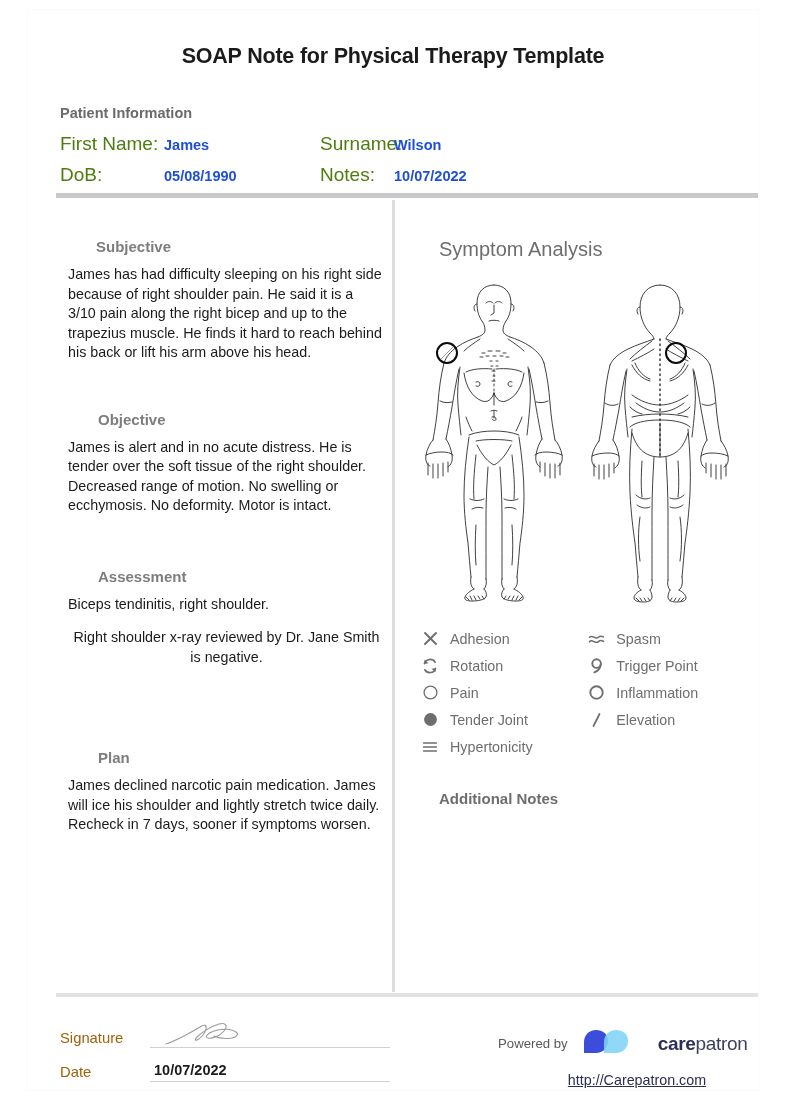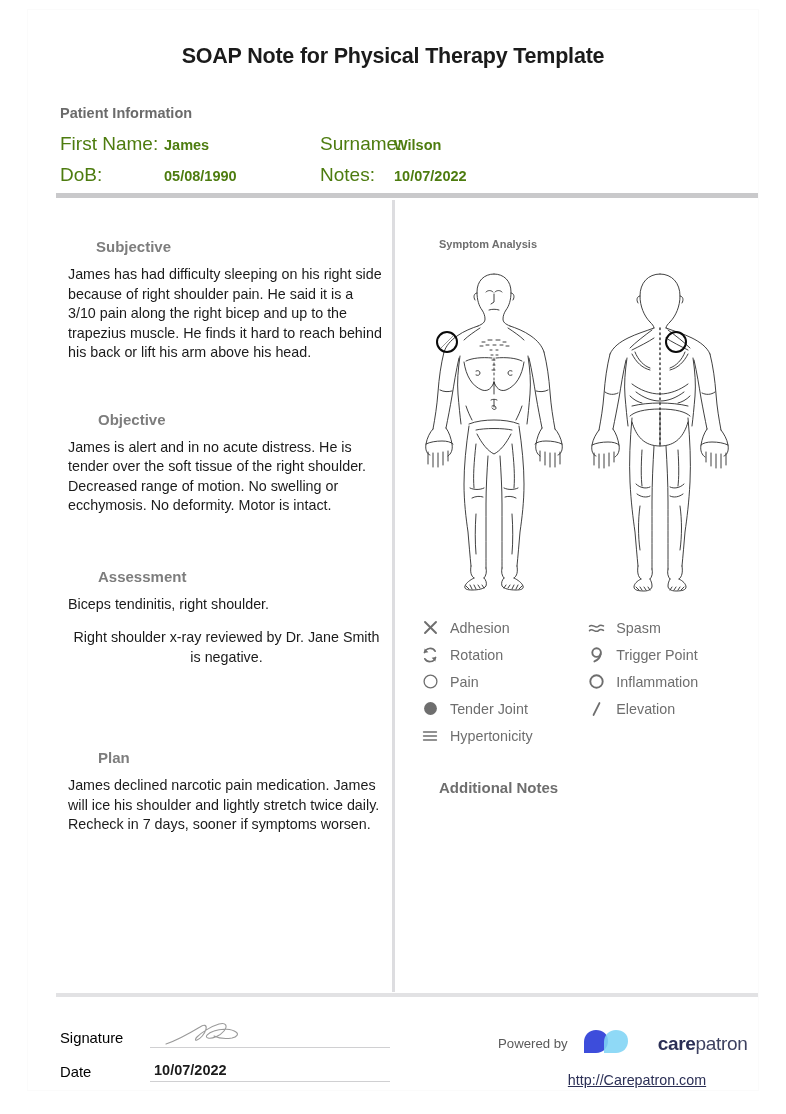--- a/index.html
+++ b/index.html
@@ -53,21 +53,21 @@
   .info-cell.col1 { width: 260px; }
   .lbl {
     font-size: 19px;
     color: #4d7c0f;
   }
   .lbl.w1 { width: 104px; }
   .lbl.w2 { width: 74px; }
   .val {
     font-size: 14.5px;
     font-weight: bold;
-    color: #4d7c0f;
+    color: #1d4ed8;
     text-align: center;
   }
   .val.num { margin-left: 0px; }
 
   .rule-top {
     position: absolute;
     left: 28px;
     top: 183px;
     width: 702px;
     height: 5px;
@@ -115,22 +115,22 @@
   }
   .section-body p + p { margin-top: 14px; text-align: center; }
 
   .sp-subjective  { margin-top: 28px; }
   .sp-objective   { margin-top: 48px; }
   .sp-assessment  { margin-top: 52px; }
   .sp-plan        { margin-top: 82px; }
 
   
   .panel-heading {
-    font-size: 11px;
-    font-weight: bold;
+    font-size: 20px;
+    font-weight: normal;
     color: #6e6e6e;
     margin: 28px 0 16px 30px;
   }
 
   .figures {
     position: relative;
     margin-top: 10px;
     display: flex;
     justify-content: center;
     gap: 6px;
@@ -190,21 +190,21 @@
   }
 
   .sig-area { position: absolute; left: 32px; top: 18px; width: 330px; }
   .sig-row {
     display: flex;
     align-items: flex-end;
     height: 30px;
   }
   .sig-label {
     font-size: 14.8px;
-    color: #000000;
+    color: #a16207;
     width: 90px;
     padding-bottom: 2px;
   }
   .sig-line {
     position: relative;
     flex: 1;
     border-bottom: 1px solid #d0d0d2;
     height: 28px;
   }
   .sig-scribble {

